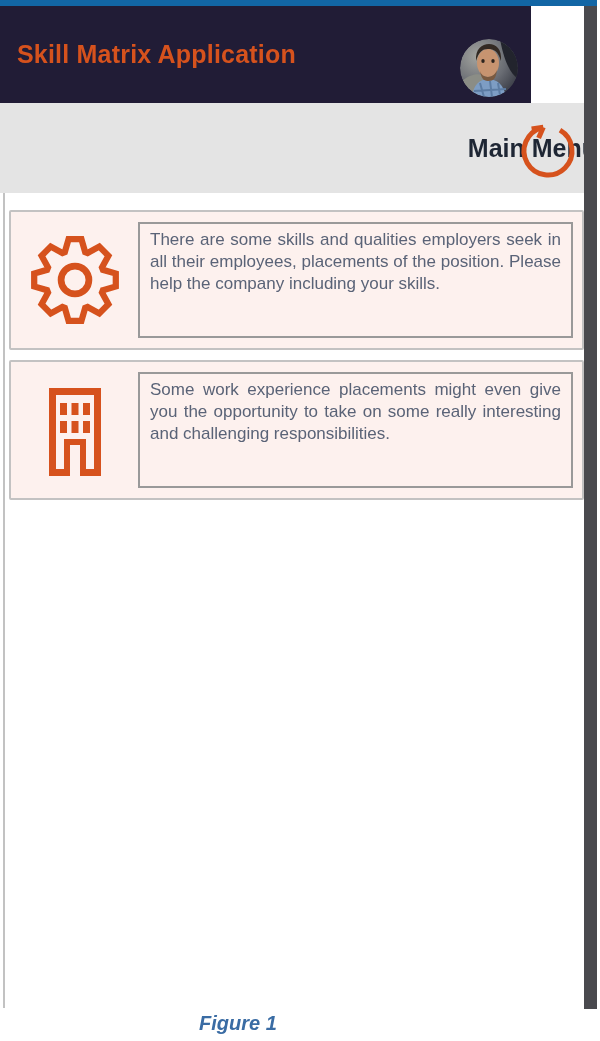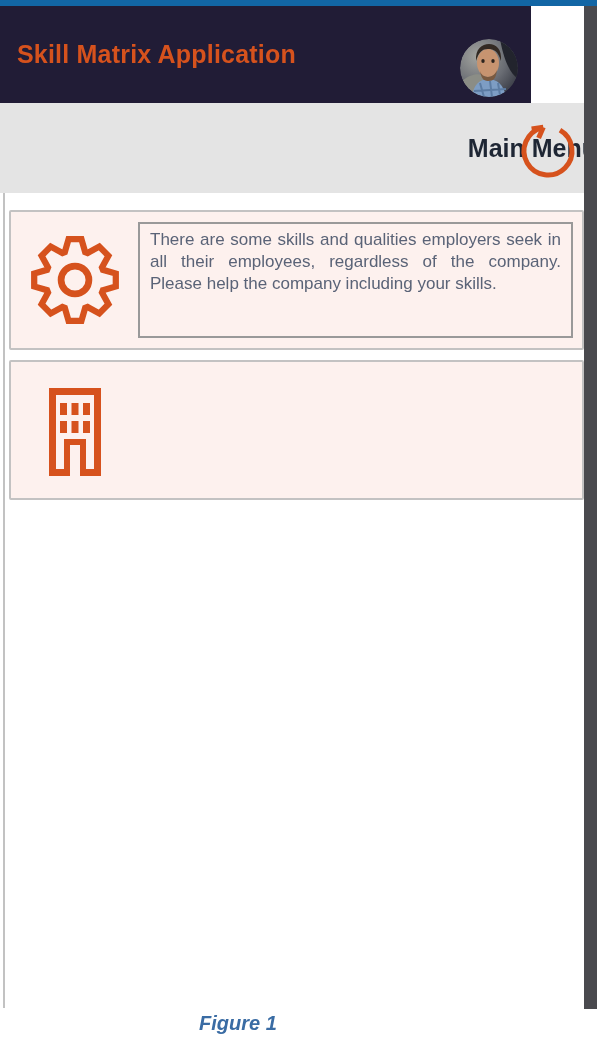--- a/index.html
+++ b/index.html
@@ -97,39 +97,42 @@
     <div class="body-area">
 
       <div class="card">
         <div class="card-icon">
           <svg viewBox="0 0 100 100" width="96" height="96">
             <path d="M79.1 60.6 L92.5 56.7 L92.5 43.3 L79.1 39.4 L78.1 36.9 L84.8 24.7 L75.3 15.2 L63.1 21.9 L60.6 20.9 L56.7 7.5 L43.3 7.5 L39.4 20.9 L36.9 21.9 L24.7 15.2 L15.2 24.7 L21.9 36.9 L20.9 39.4 L7.5 43.3 L7.5 56.7 L20.9 60.6 L21.9 63.1 L15.2 75.3 L24.7 84.8 L36.9 78.1 L39.4 79.1 L43.3 92.5 L56.7 92.5 L60.6 79.1 L63.1 78.1 L75.3 84.8 L84.8 75.3 L78.1 63.1 Z" fill="none" stroke="var(--accent-orange,#d6521d)" stroke-width="6.5" stroke-linejoin="miter"></path>
             <circle cx="50" cy="50" r="14.5" fill="none" stroke="var(--accent-orange,#d6521d)" stroke-width="7"></circle>
           </svg>
         </div>
         <div class="card-box">
-          <p>There are some skills and qualities employers seek in all their employees, regardless of the company. Please help the company including your skills.</p>
+          <p>There are some skills and qualities employers seek in all their employees, placements of the position. Please help the company including your skills.</p>
         </div>
       </div>
 
       <div class="card">
         <div class="card-icon">
           <svg viewBox="0 0 60 92" width="60" height="92">
             <path d="M22 88.5 L7.5 88.5 L7.5 7.5 L52.5 7.5 L52.5 88.5 L38 88.5" fill="none" stroke="var(--accent-orange,#d6521d)" stroke-width="7" stroke-linejoin="miter"></path>
             <path d="M22 92 L22 58 L38 58 L38 92" fill="none" stroke="var(--accent-orange,#d6521d)" stroke-width="6" stroke-linejoin="miter"></path>
             <g fill="var(--accent-orange,#d6521d)">
               <rect x="15" y="19" width="7" height="12"></rect>
                 <rect x="26.5" y="19" width="7" height="12"></rect>
                 <rect x="38" y="19" width="7" height="12"></rect>
               <rect x="15" y="37" width="7" height="12"></rect>
                 <rect x="26.5" y="37" width="7" height="12"></rect>
                 <rect x="38" y="37" width="7" height="12"></rect>
             </g>
           </svg>
         </div>
+        <div class="card-box">
+          <p>Some work experience placements might even give you the opportunity to take on some really interesting and challenging responsibilities.</p>
+        </div>
       </div>
 
 
     </div>
 
     <div class="frame-line"></div>
     <div class="scrollbar"></div>
   </div>
 
   <div class="caption">Figure 1</div>

